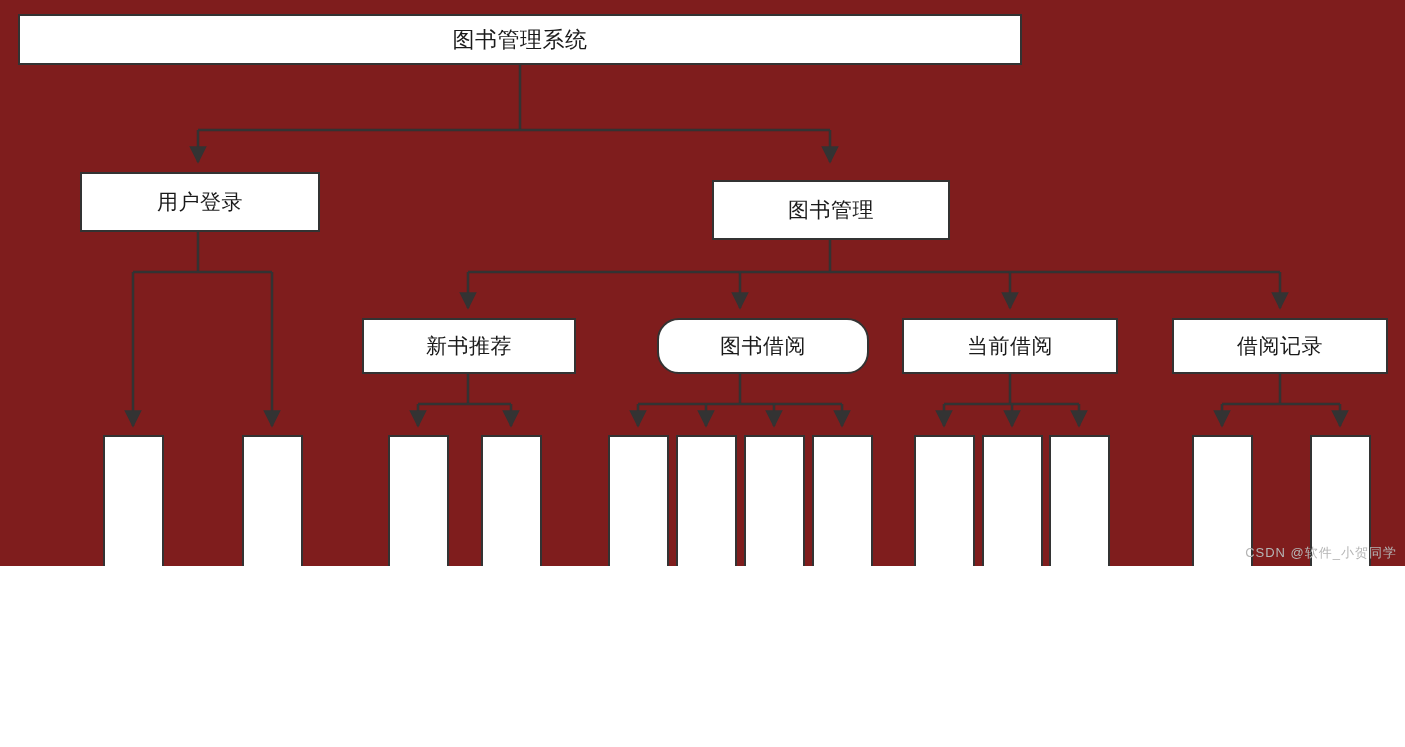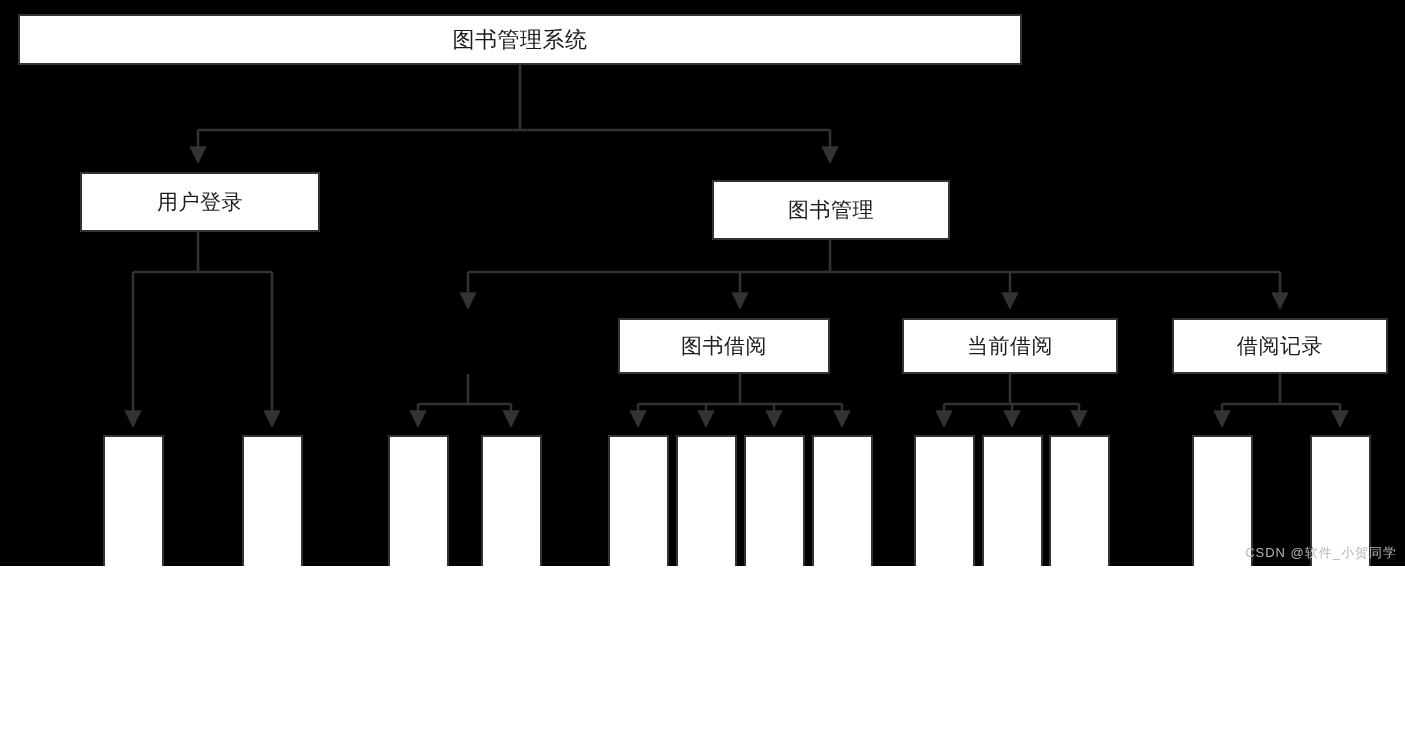--- a/index.html
+++ b/index.html
@@ -8,21 +8,21 @@
     padding: 0;
     background: #ffffff;
   }
   body {
     font-family: "Liberation Sans", "DejaVu Sans", sans-serif;
   }
   #canvas {
     position: relative;
     width: 1405px;
     height: 566px;
-    background: #000000;
+    background: #7f1d1d;
     overflow: hidden;
   }
   svg.edges {
     position: absolute;
     left: 0;
     top: 0;
     width: 1405px;
     height: 747px;
     pointer-events: none;
   }
@@ -123,21 +123,22 @@
       <path d="M 1222 404 L 1222 426" marker-end="url(#arrow)"></path>
       <path d="M 1340 404 L 1340 426" marker-end="url(#arrow)"></path>
     </g>
   </svg>
 
   <div class="node h title-node" style="left:18px; top:14px; width:1004px; height:51px;">图书管理系统</div>
 
   <div class="node h" style="left:80px; top:172px; width:240px; height:60px;">用户登录</div>
   <div class="node h" style="left:712px; top:172px; width:238px; height:60px;margin-top:8px;">图书管理</div>
 
-  <div class="node h" style="left:618px; top:318px; width:212px; height:56px;">图书借阅</div>
+  <div class="node h" style="left:362px; top:318px; width:214px; height:56px;">新书推荐</div>
+  <div class="node h" style="left:657px; top:318px; width:212px; height:56px;border-radius:22px;">图书借阅</div>
   <div class="node h" style="left:902px; top:318px; width:216px; height:56px;">当前借阅</div>
   <div class="node h" style="left:1172px; top:318px; width:216px; height:56px;">借阅记录</div>
 
   <div class="node v" style="left:103px; top:435px; width:61px; height:300px;">
     <span class="vtext">用户登录</span>
   </div>
   <div class="node v" style="left:242px; top:435px; width:61px; height:300px;">
     <span class="vtext">注销登录</span>
   </div>
 

